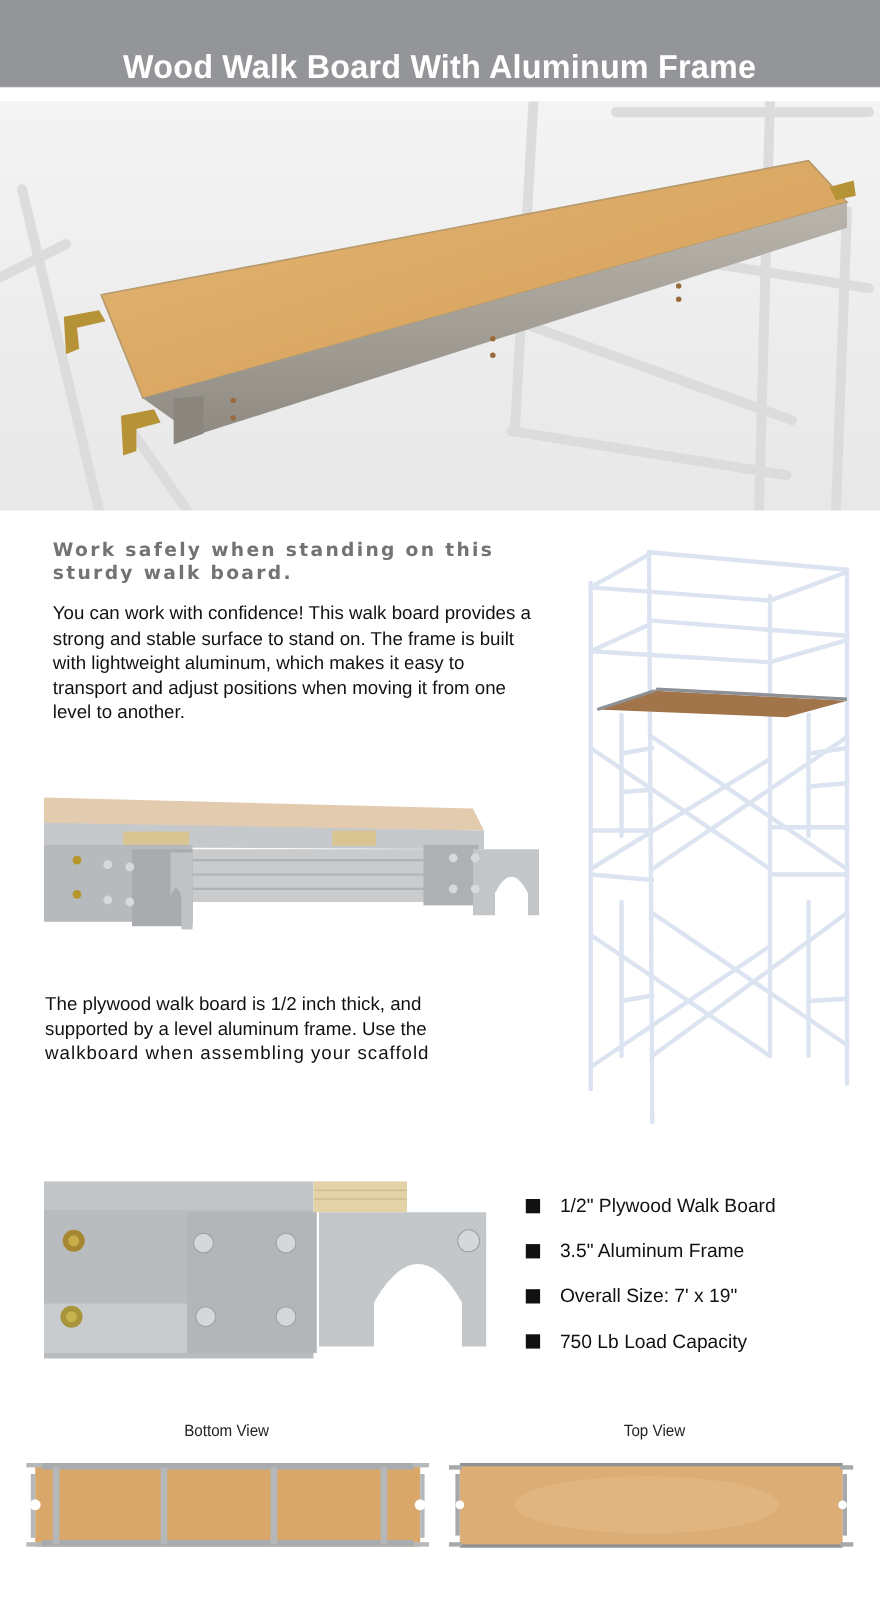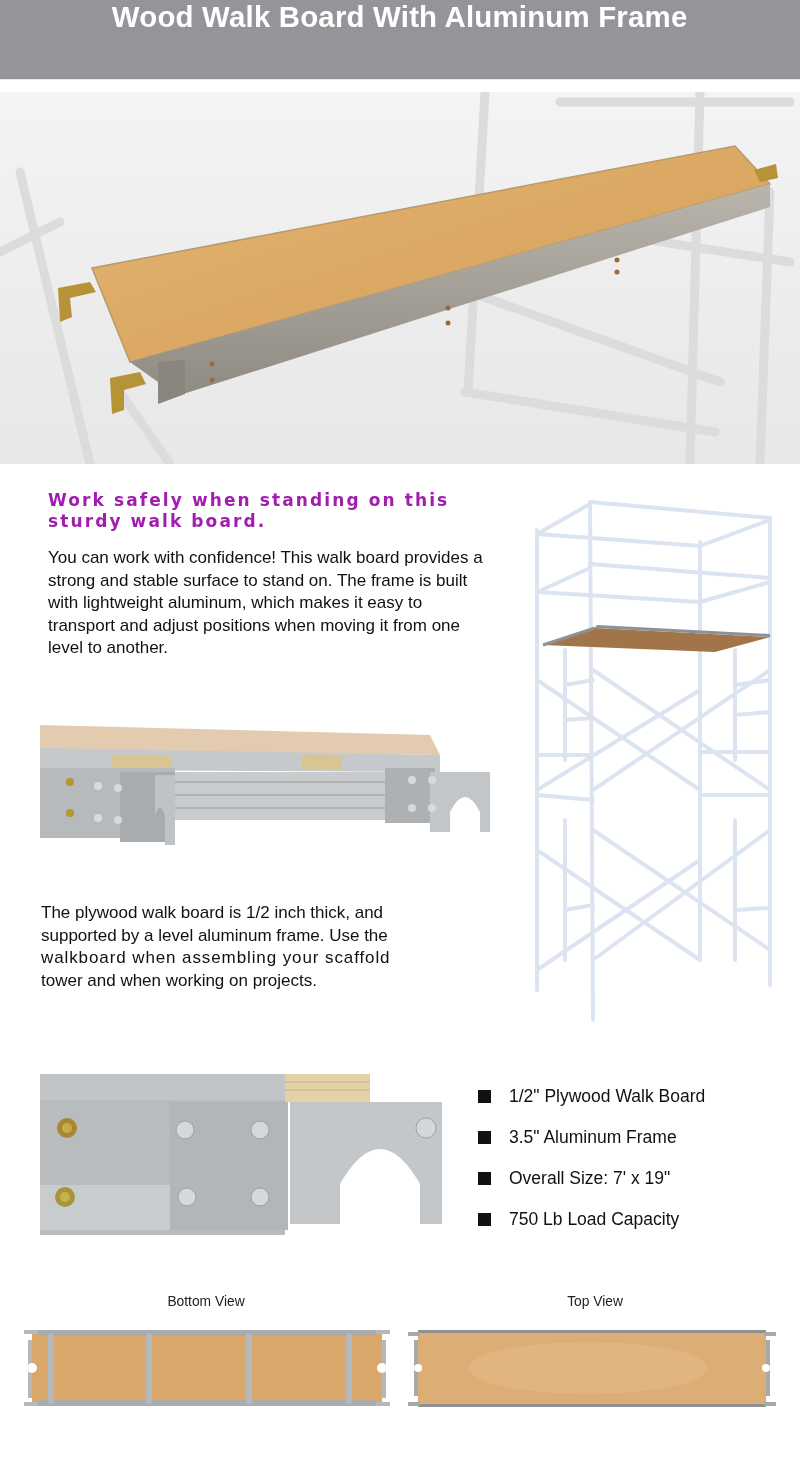--- a/index.html
+++ b/index.html
@@ -2,37 +2,37 @@
 <html><head>
   <meta charset="utf-8">
   <style>
     * { margin: 0; padding: 0; box-sizing: border-box; }
     html, body { width: 800px; height: 1464px; background: #ffffff; overflow: hidden; }
     body { font-family: "Liberation Sans", sans-serif; color: #111; position: relative; }
 
     .header {
       position: absolute; left: 0; top: 0; width: 800px; height: 80px;
       background: #949598; border-bottom: 1px solid #e6e6e6;
-      display: flex; align-items: flex-start; justify-content: center;
+      display: flex; align-items: flex-end; justify-content: center;
     }
     .header h1 {
       color: #ffffff; font-family: "Liberation Sans", sans-serif; font-weight: bold;
       font-size: 30px; letter-spacing: 0.2px; transform: scaleX(0.98);
     }
 
     .hero {
       position: absolute; left: 0; top: 92px; width: 800px; height: 372px;
       background: linear-gradient(180deg, #f4f4f4 0%, #ececec 60%, #e8e8e8 100%);
       overflow: hidden;
     }
 
     .headline {
       position: absolute; left: 48px; top: 490px; width: 440px;
       font-family: "DejaVu Sans", sans-serif; font-weight: bold; font-size: 17px;
-      letter-spacing: 2.1px; line-height: 21px; color: #a21caf;
+      letter-spacing: 2.1px; line-height: 21px; color: #737373;
     }
     .para1 {
       position: absolute; left: 48px; top: 547px; width: 440px;
       font-size: 17px; line-height: 22.6px; color: #111;
     }
     .para2 {
       position: absolute; left: 41px; top: 902px; width: 420px;
       font-size: 17px; line-height: 22.6px; color: #111;
     }
     .para2 .wide { letter-spacing: 0.9px; margin-top: 27px; }
@@ -198,21 +198,20 @@
         <circle cx="372" cy="88" r="4"></circle>
         <circle cx="392" cy="88" r="4"></circle>
       </g>
   </svg>
 </div>
 
 <p class="para2">
   <span>The plywood walk board is 1/2 inch thick, and</span><br>
   <span>supported by a level aluminum frame. Use the</span><br>
   <span class="wide">walkboard when assembling your scaffold</span><br>
-  <span>tower and when working on projects.</span>
 </p>
 
 <div class="img-box img-closeup">
   <svg width="405" height="170" viewBox="0 0 405 170">
     <rect x="0" y="4" width="245" height="28" fill="#c2c5c8"></rect>
     <rect x="0" y="30" width="245" height="135" fill="#b9bcbf"></rect>
     <rect x="0" y="115" width="245" height="45" fill="#c9ccce"></rect>
     <rect x="245" y="4" width="85" height="28" fill="#e3d2a8"></rect>
     <g stroke="#c8b384" stroke-width="1">
         <line x1="245" y1="12" x2="330" y2="12"></line>

